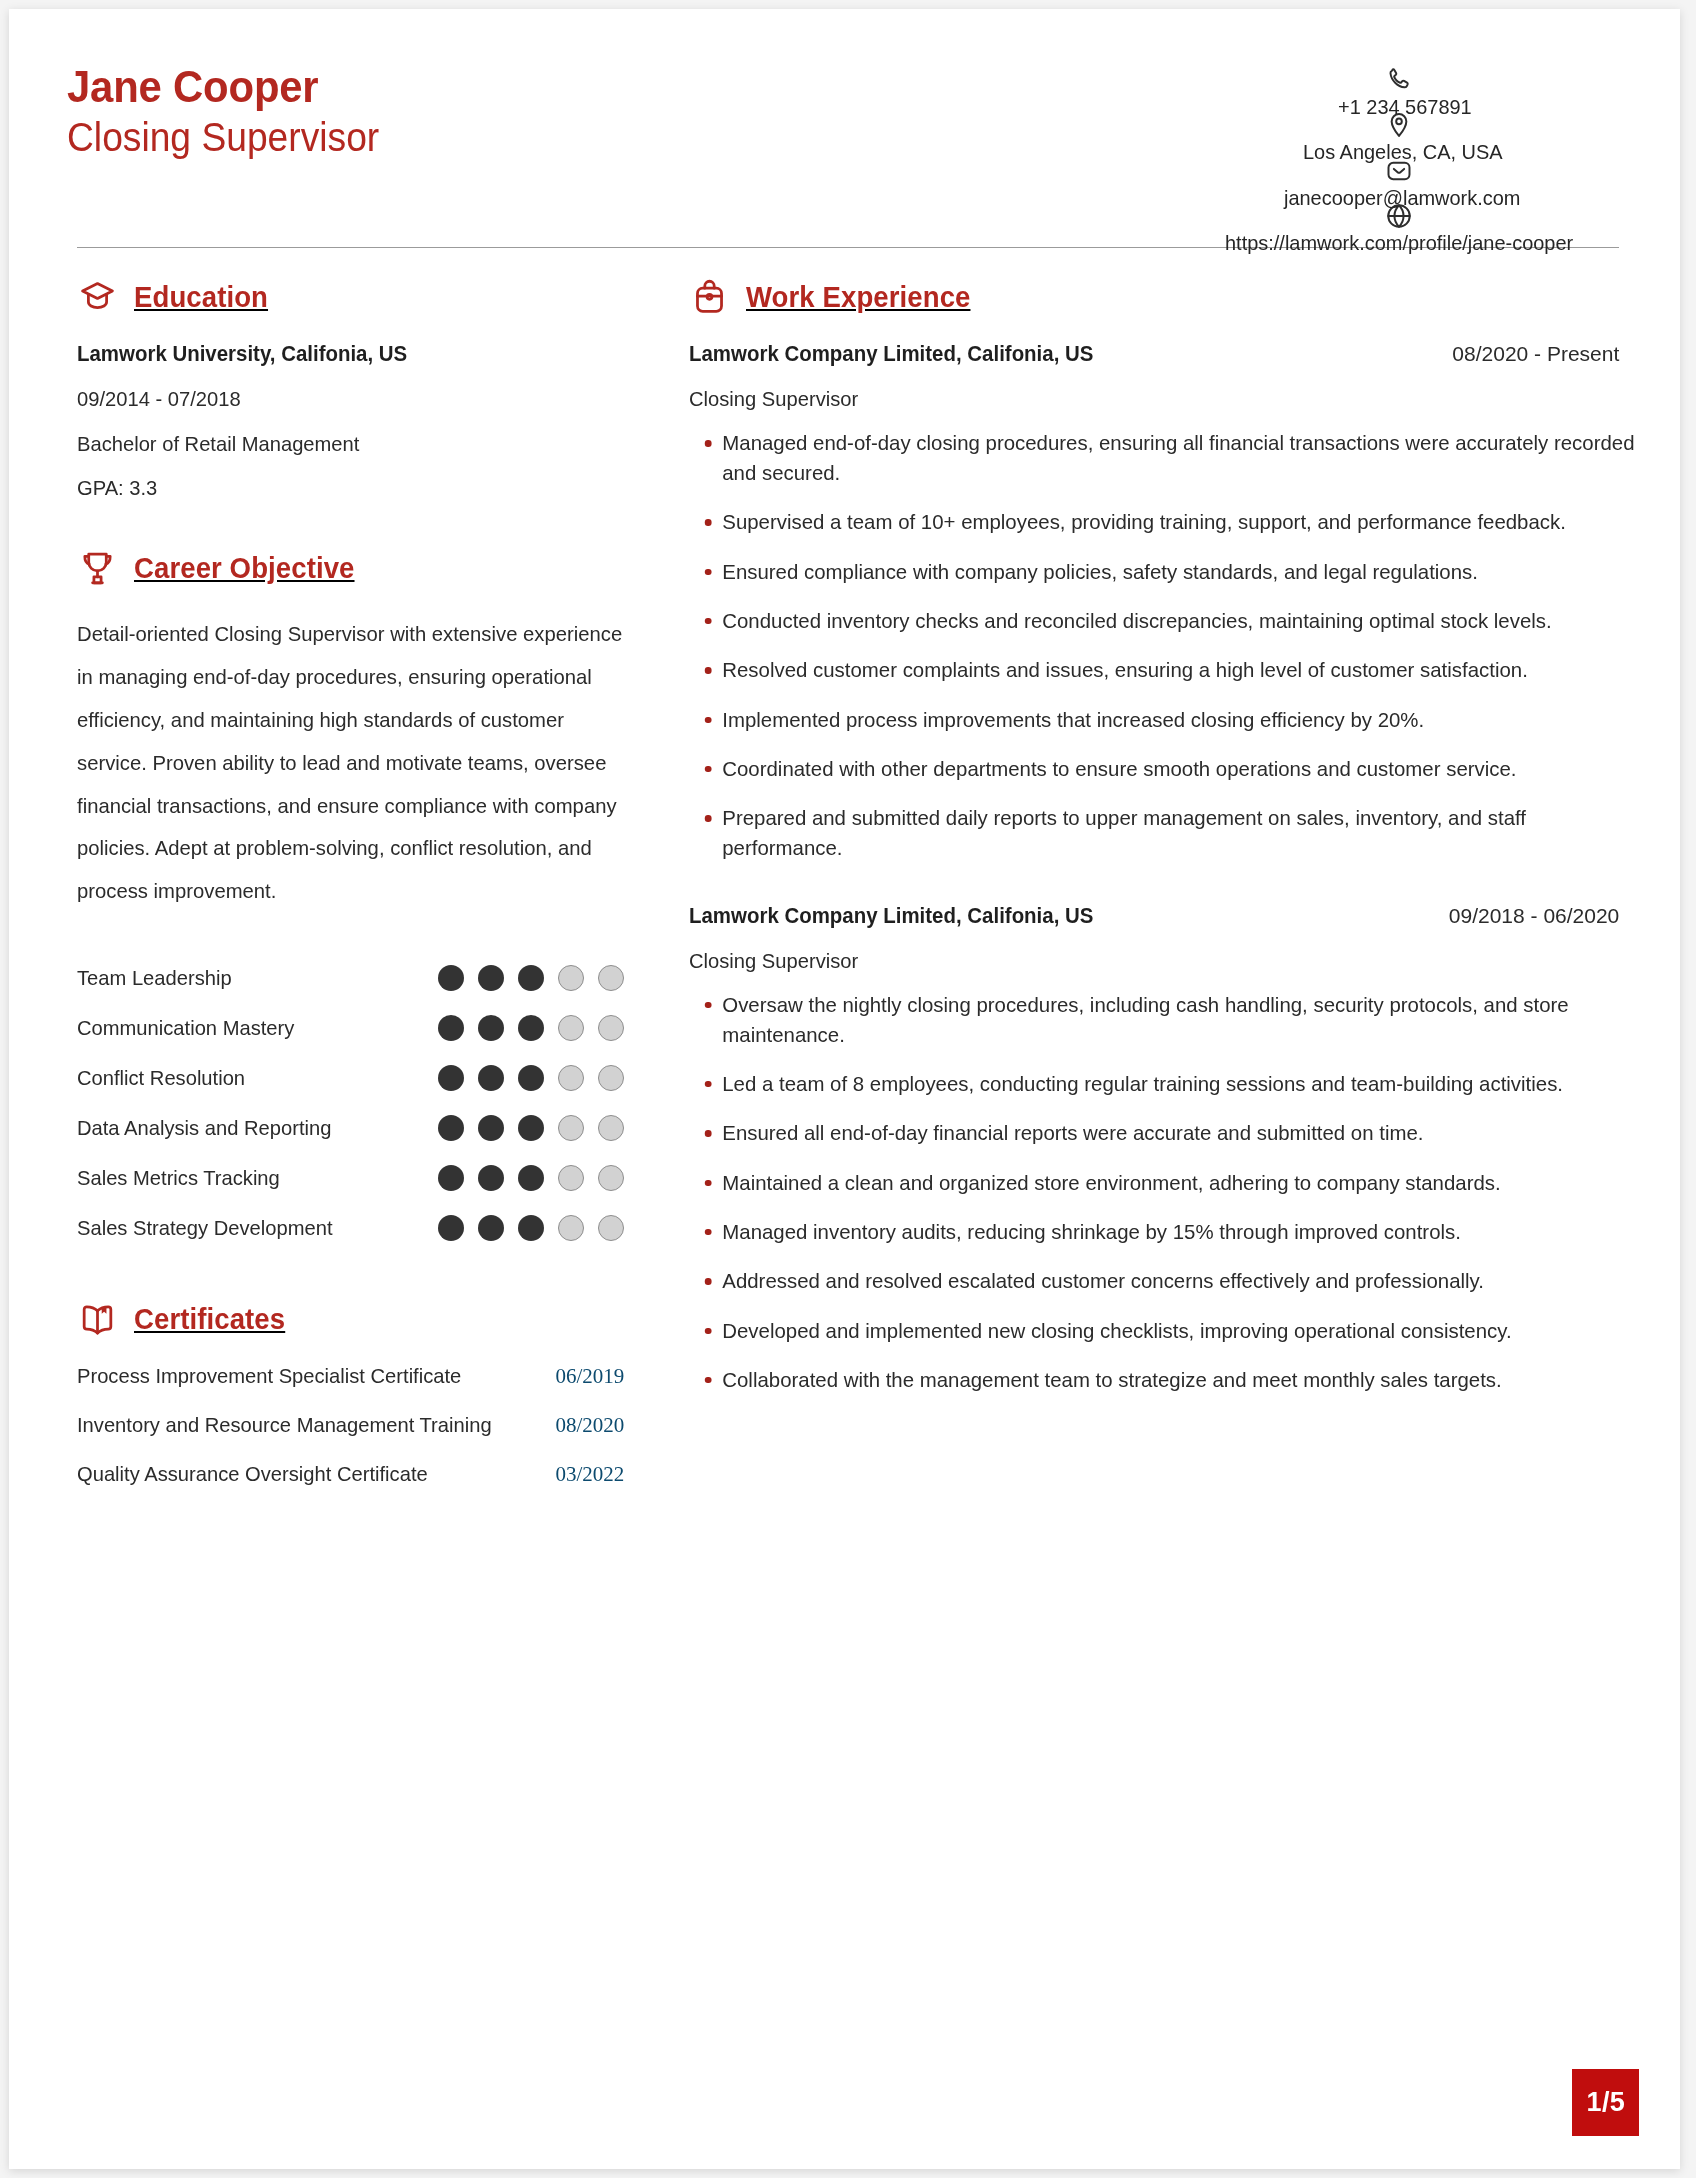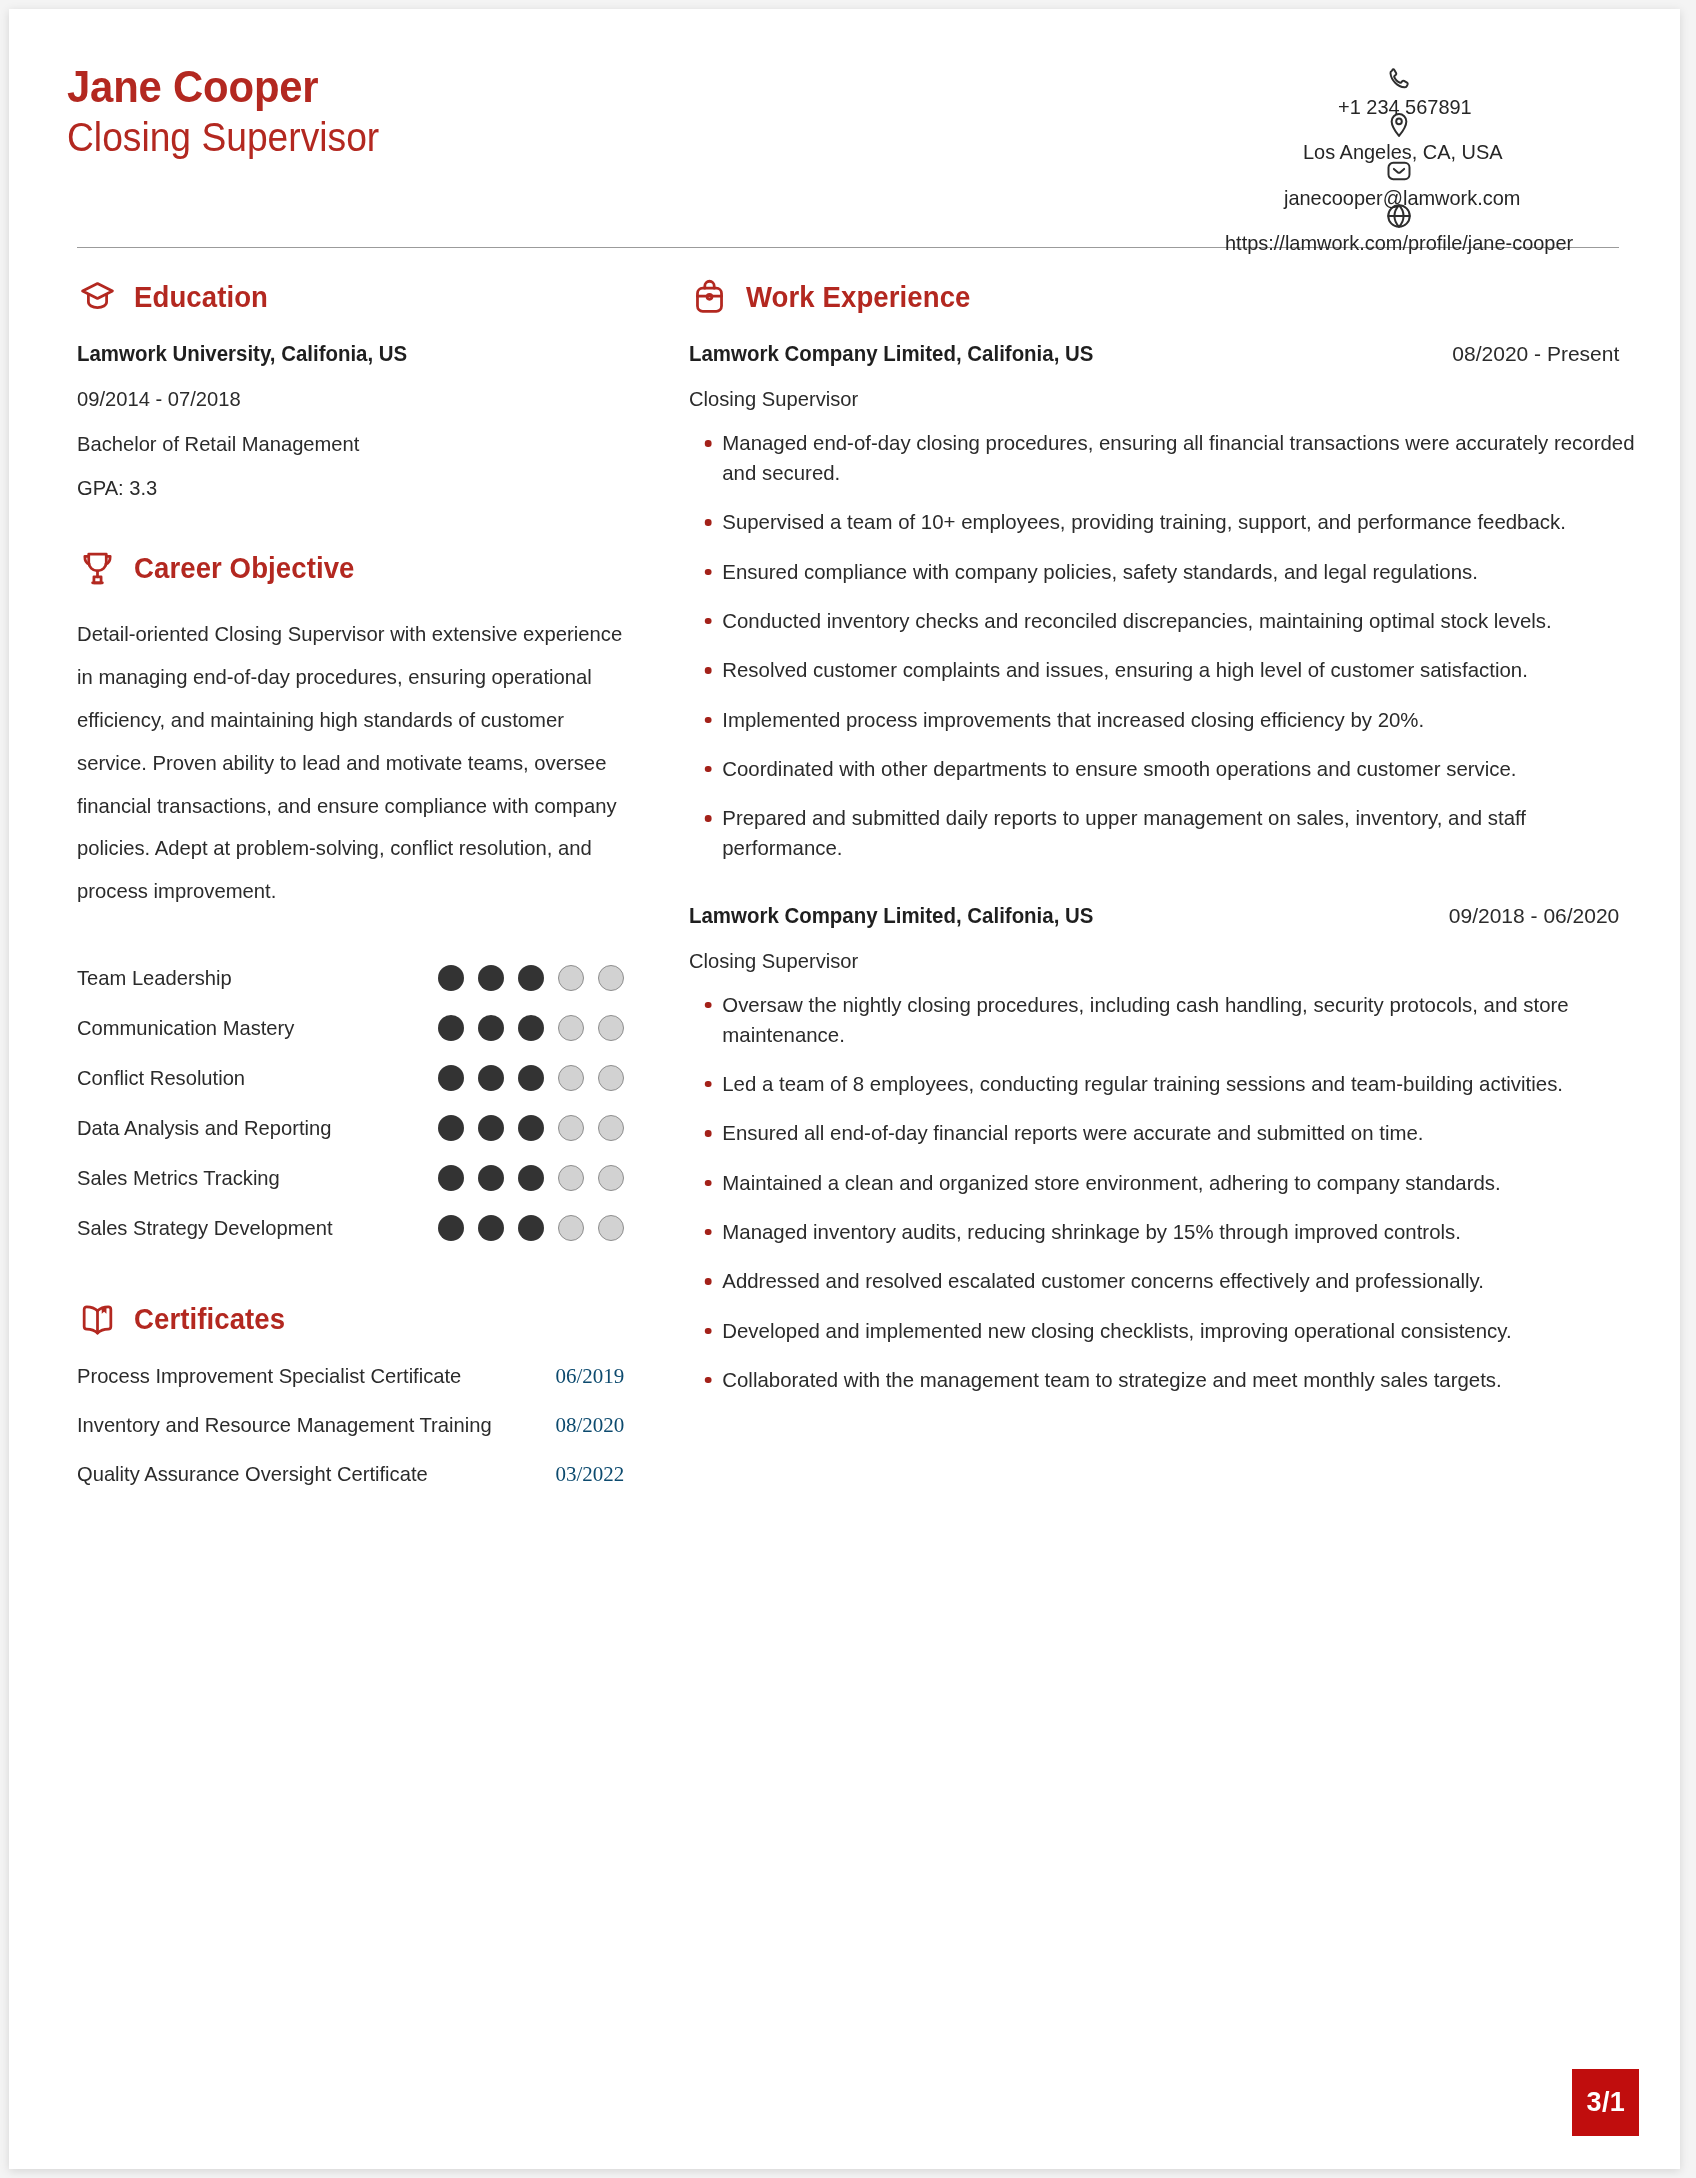--- a/index.html
+++ b/index.html
@@ -115,20 +115,21 @@
   }
   .col-gap { flex: 0 0 65px; }
   .col-right { flex: 1 1 auto; }
 
   
   .section { margin-bottom: 0; }
   .section-head {
     display: flex;
     align-items: center;
     margin-bottom: 24px;
+    text-decoration: underline;
   }
   .section-icon {
     width: 41px;
     height: 41px;
     flex: 0 0 41px;
     margin-right: 16px;
     display: flex;
     align-items: center;
     justify-content: center;
     color: #b32820;
@@ -556,18 +557,18 @@
             <li class="bullet">Developed and implemented new closing checklists, improving operational consistency.</li>
             <li class="bullet">Collaborated with the management team to strategize and meet monthly sales targets.</li>
           </ul>
         </div>
 
       </div>
     </div>
   </div>
 
   <div class="page-badge">
-    <span class="page-badge-text">3/1</span>
+    <span class="page-badge-text">1/5</span>
   </div>
 
 </div>
 </div>
 
 
 </body></html>

